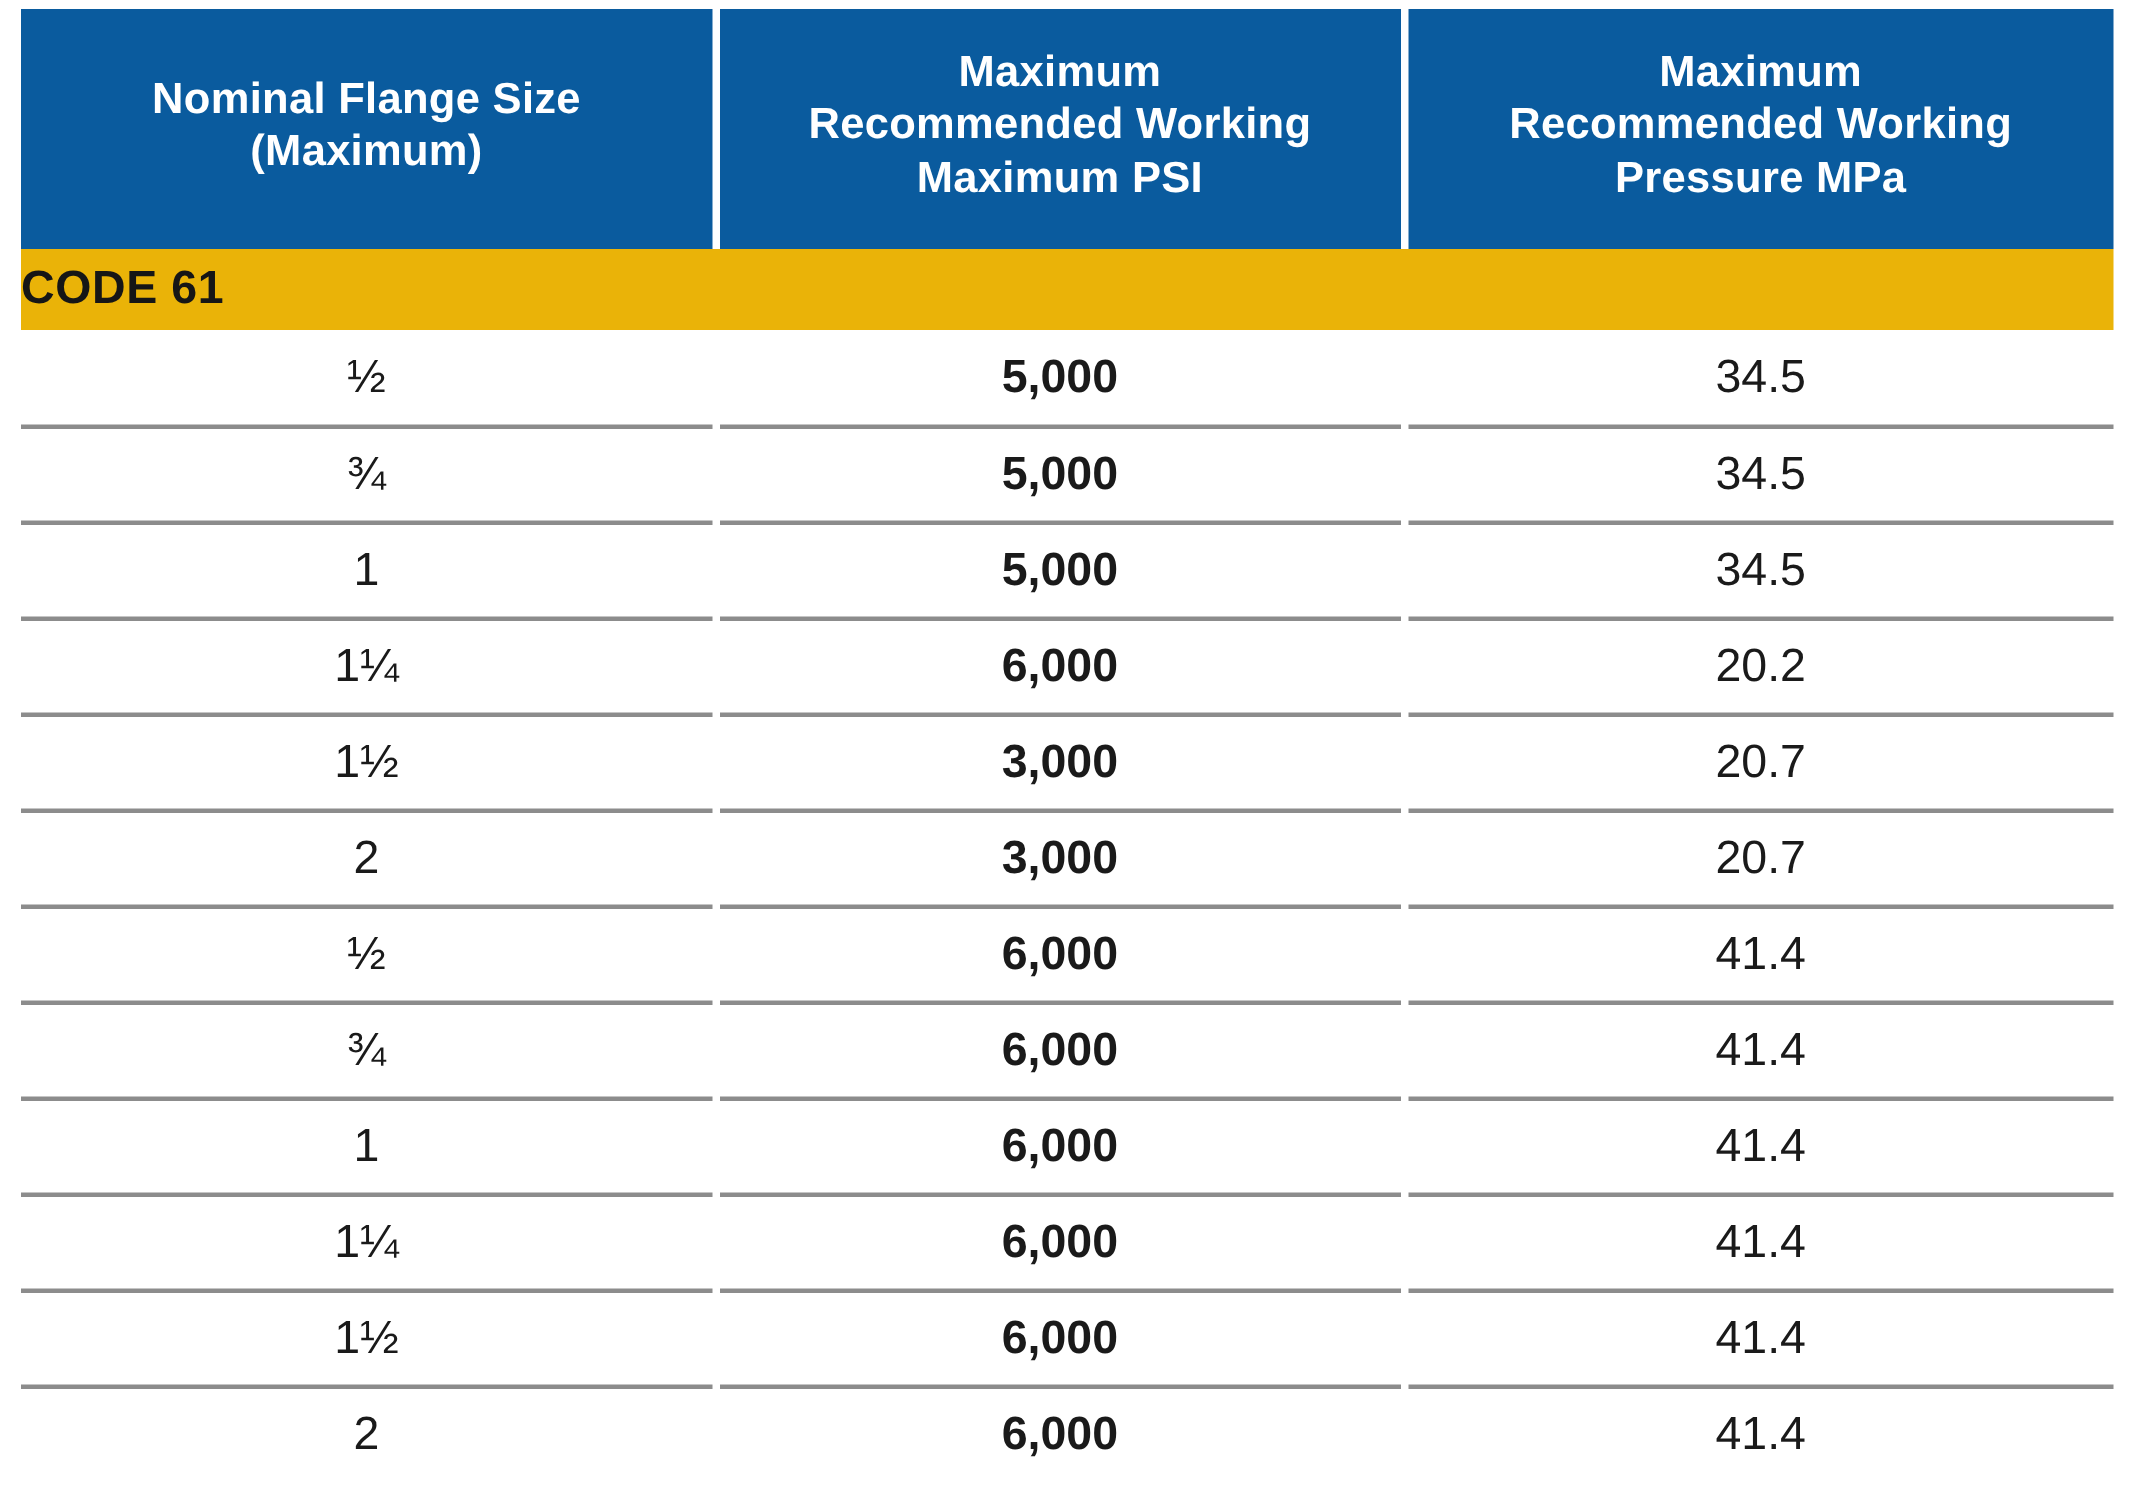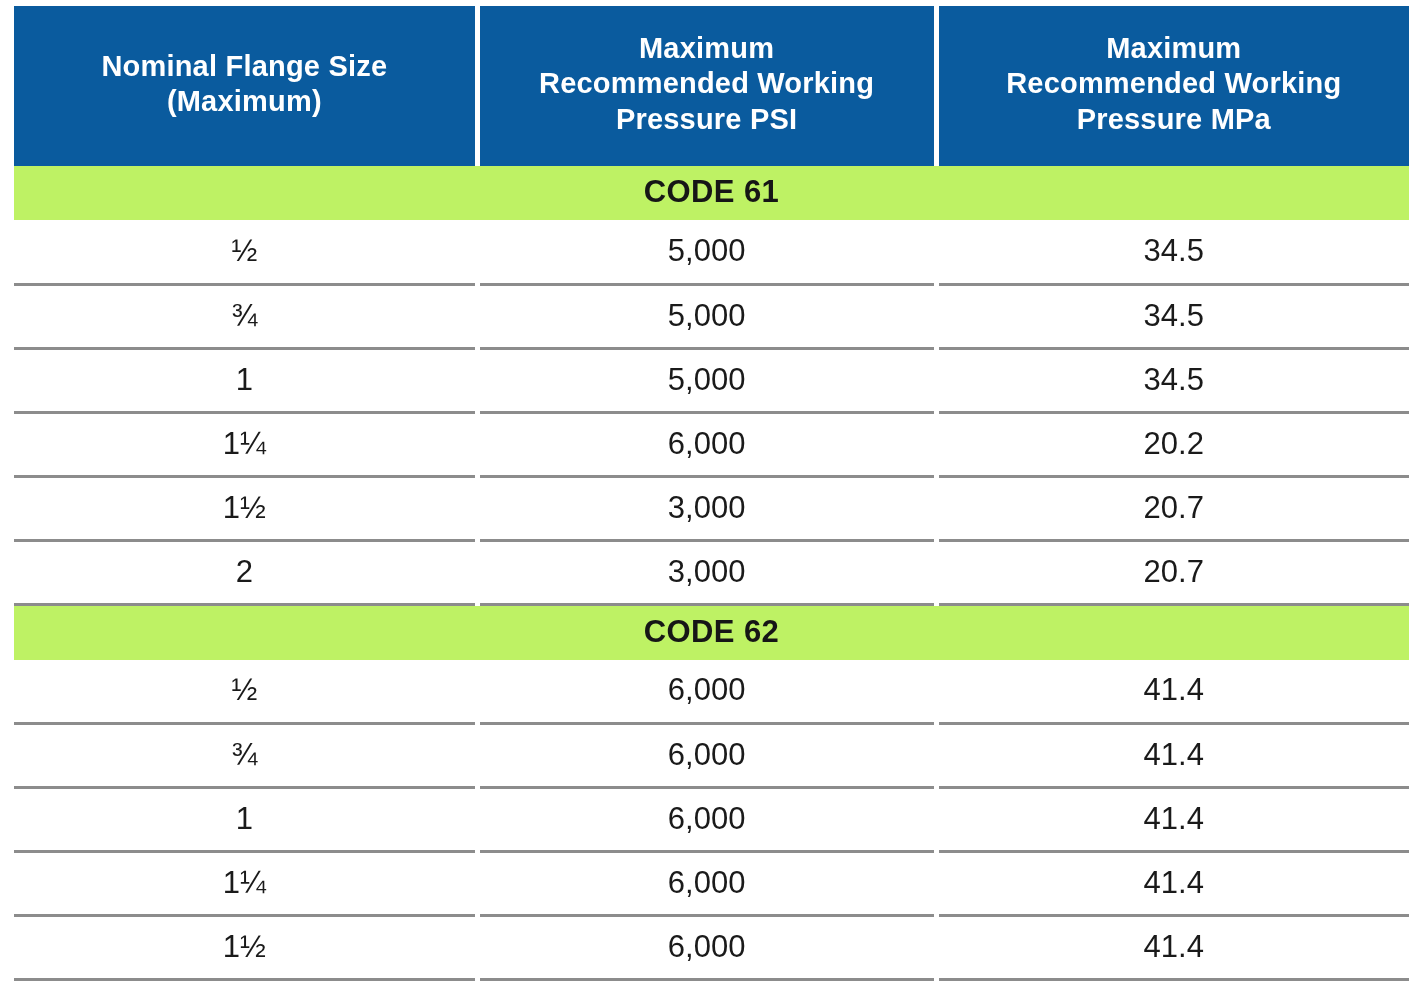--- a/index.html
+++ b/index.html
@@ -46,25 +46,25 @@
     height: 160px;
     box-sizing: border-box;
     border-right: 5px solid #ffffff;
   }
   thead th:last-child { border-right: none; }
 
   .hdr-line { display: block; white-space: nowrap; }
 
   
   tr.section-row td {
-    background: #bef264;
+    background: #eab308;
     color: #161616;
     font-weight: bold;
     font-size: 31px;
-    text-align: center;
+    text-align: left;
     letter-spacing: 0.4px;
     padding: 8px 0 10px 0;
     height: 54px;
     box-sizing: border-box;
     border: none;
     margin-left: 34px;
   }
 
   
   tbody td.data {
@@ -75,21 +75,21 @@
     height: 64px;
     box-sizing: border-box;
     border-bottom: 3px solid #8c8c8c;
     background: #ffffff;
   }
   tbody tr.data-row:last-child td.data {
     border-bottom: none;
   }
   
   tbody td.data.col1 { border-right: 5px solid #ffffff; }
-  tbody td.data.col2 { border-right: 5px solid #ffffff; }
+  tbody td.data.col2 { border-right: 5px solid #ffffff; font-weight: bold; }
 
   .frac {
     font-size: 31px;
   }
 </style>
 </head>
 <body>
 
 <div class="table-wrap">
   <table class="spec-table">
@@ -100,21 +100,21 @@
     </colgroup>
     <thead>
       <tr>
         <th>
           <span class="hdr-line">Nominal Flange Size</span>
           <span class="hdr-line">(Maximum)</span>
         </th>
         <th>
           <span class="hdr-line">Maximum</span>
           <span class="hdr-line">Recommended Working</span>
-          <span class="hdr-line">Pressure PSI</span>
+          <span class="hdr-line">Maximum PSI</span>
         </th>
         <th>
           <span class="hdr-line">Maximum</span>
           <span class="hdr-line">Recommended Working</span>
           <span class="hdr-line">Pressure MPa</span>
         </th>
       </tr>
     </thead>
     <tbody>
 
@@ -146,23 +146,20 @@
         <td class="data col1 frac">1½</td>
         <td class="data col2">3,000</td>
         <td class="data col3">20.7</td>
       </tr>
       <tr class="data-row">
         <td class="data col1 frac">2</td>
         <td class="data col2">3,000</td>
         <td class="data col3">20.7</td>
       </tr>
 
-      <tr class="section-row">
-        <td colspan="3">CODE 62</td>
-      </tr>
 
       <tr class="data-row">
         <td class="data col1 frac">½</td>
         <td class="data col2">6,000</td>
         <td class="data col3">41.4</td>
       </tr>
       <tr class="data-row">
         <td class="data col1 frac">¾</td>
         <td class="data col2">6,000</td>
         <td class="data col3">41.4</td>

